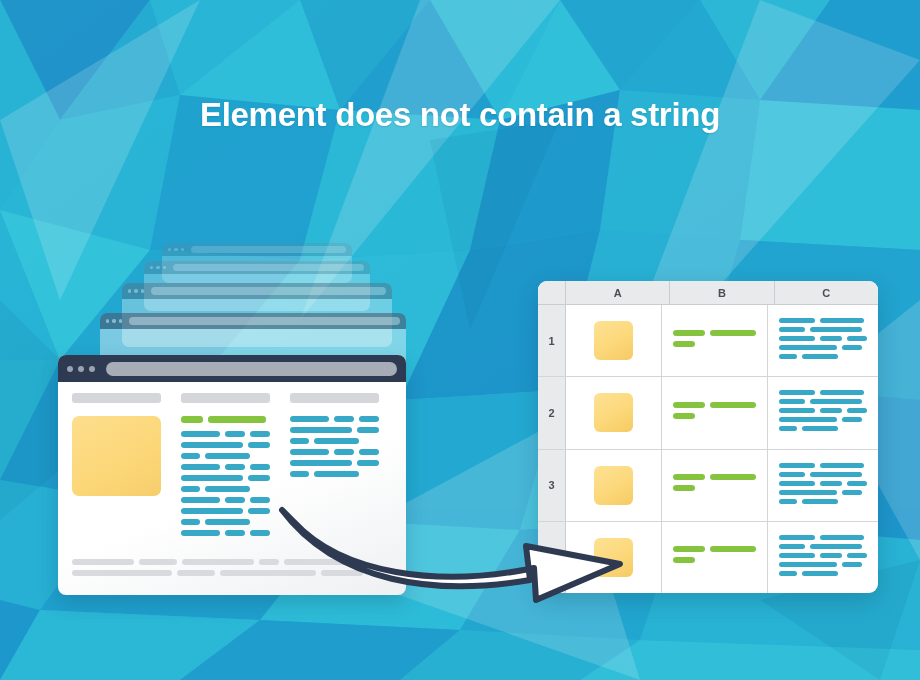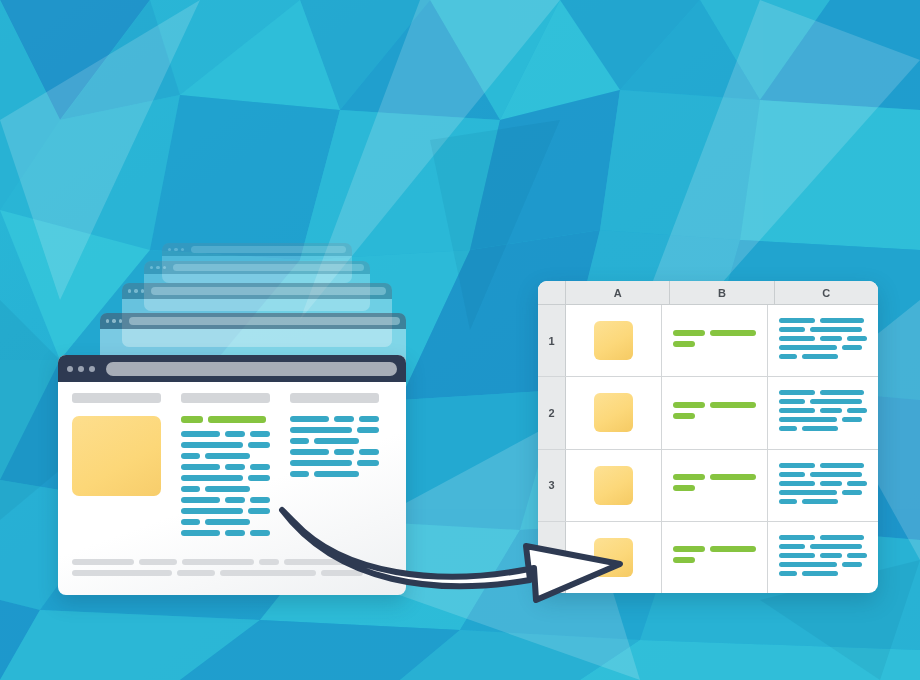--- a/index.html
+++ b/index.html
@@ -295,20 +295,21 @@
       <polygon points="300,560 560,420 640,680"></polygon>
       <polygon points="820,380 920,300 920,560"></polygon>
     </g>
     <g opacity="0.10" fill="#0a5f86">
       <polygon points="430,140 560,120 470,330"></polygon>
       <polygon points="0,300 120,420 0,520"></polygon>
       <polygon points="760,600 920,560 880,680"></polygon>
     </g>
   </svg>
 
+  <div id="title">Element does not contain a string</div>
 
   <div id="browser-stack">
 
     <div class="ghost-win ghost-1">
       <div class="gbar">
         <span class="gdot"></span>
         <span class="gdot"></span>
         <span class="gdot"></span>
         <span class="gurl"></span>
       </div>

